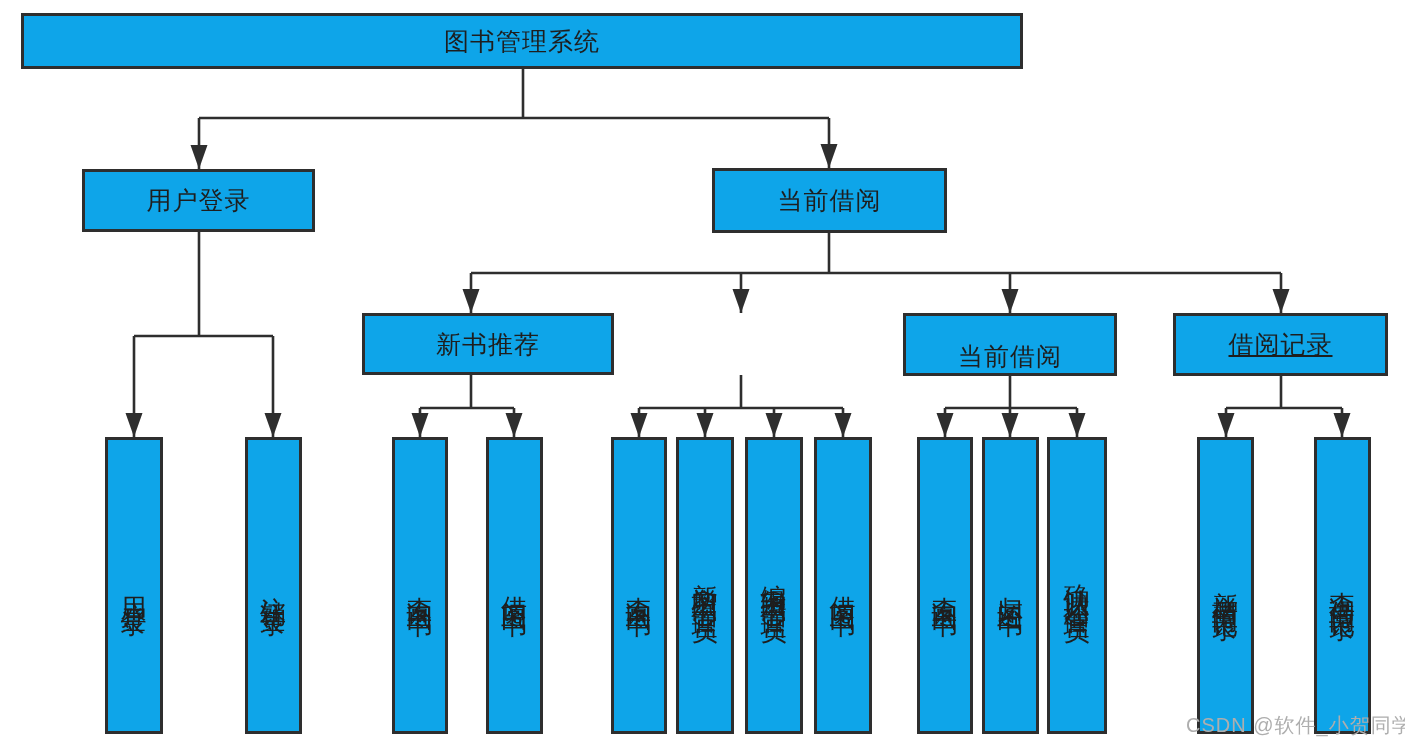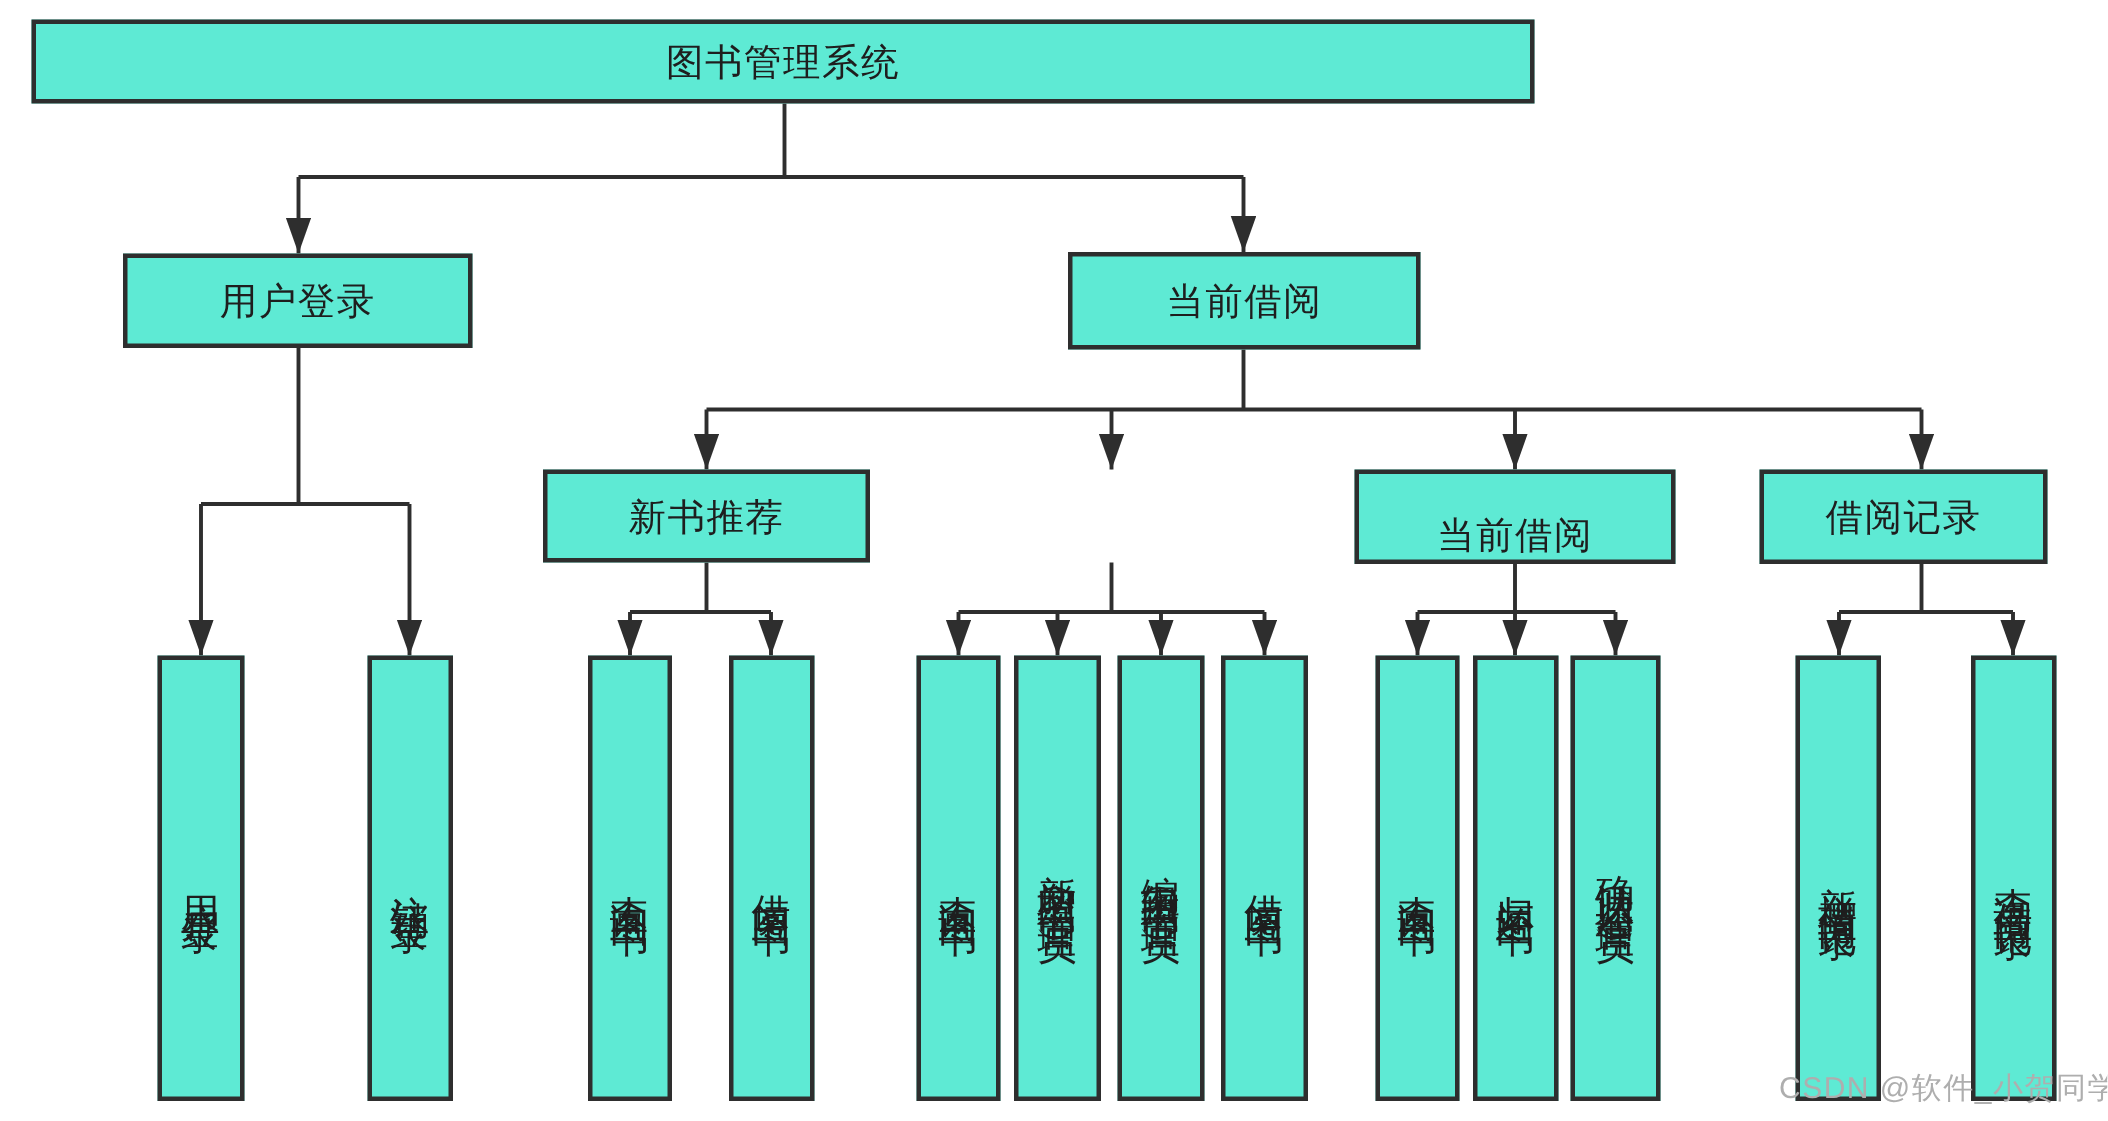--- a/index.html
+++ b/index.html
@@ -15,21 +15,21 @@
   #connectors {
     position: absolute;
     left: 0; top: 0;
     width: 1405px; height: 747px;
     pointer-events: none;
   }
   .node {
     position: absolute;
     box-sizing: border-box;
     border: 3px solid #2e2e2e;
-    background: #5eead4;
+    background: #0ea5e9;
     display: flex;
     align-items: center;
     justify-content: center;
     z-index: 2;
   }
   .node.h .lbl {
     font-size: 25px;
     letter-spacing: 1px;
     white-space: nowrap;
   }
@@ -48,24 +48,24 @@
     font-size: 20px;
     letter-spacing: 1px;
     color: #aeaeae;
     white-space: nowrap;
     z-index: 4;
   }
   
   #n-root        { left:  21px; top:  13px; width: 1002px; height: 56px; }
   #n-user-login  { left:  82px; top: 169px; width: 233px;  height: 63px; }
   #n-book-mgmt   { left: 712px; top: 168px; width: 235px;  height: 65px; }
-  #n-new-book    { left: 362px; top: 313px; width: 218px;  height: 62px; }
+  #n-new-book    { left: 362px; top: 313px; width: 252px;  height: 62px; }
   #n-borrow      { left: 633px; top: 313px; width: 215px;  height: 62px; }
   #n-current     { left: 903px; top: 313px; width: 214px;  height: 63px; align-items: flex-end; }
-  #n-records     { left:1173px; top: 313px; width: 192px;  height: 63px; }
+  #n-records     { left:1173px; top: 313px; width: 215px;  height: 63px; text-decoration: underline; }
   .leaf          { top: 437px; height: 297px; }
   #n-ul-login    { left: 105px; width: 58px; }
   #n-ul-logout   { left: 245px; width: 57px; }
   #n-rec-query   { left: 392px; width: 56px; }
   #n-rec-borrow  { left: 486px; width: 57px; }
   #n-bor-query   { left: 611px; width: 56px; }
   #n-bor-add     { left: 676px; width: 58px; }
   #n-bor-edit    { left: 745px; width: 58px; }
   #n-bor-borrow  { left: 814px; width: 58px; }
   #n-cur-query   { left: 917px; width: 56px; }

